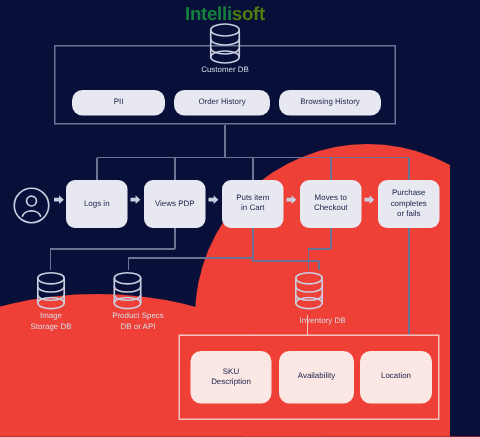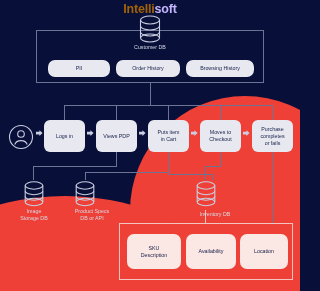--- a/index.html
+++ b/index.html
@@ -30,22 +30,22 @@
   
   .layer{position:absolute;left:0;top:0;width:300px;height:291px;}
 
   
   #logo{
     position:absolute;top:2px;left:0;width:300px;
     text-align:center;
     font-size:12.5px;font-weight:bold;letter-spacing:-0.2px;
     line-height:14px;
   }
-  #logo .a{color:#a16207;}
-  #logo .b{color:#c4b5fd;}
+  #logo .a{color:#15803d;}
+  #logo .b{color:#4d7c0f;}
 
   
   .frame{
     position:absolute;
     border:1px solid #6B7494;
     box-sizing:border-box;
   }
   #frame-customer{left:36px;top:30px;width:228px;height:53px;}
   #frame-inventory{left:119px;top:223px;width:174px;height:57px;border-color:#F3C4BF;}
 

